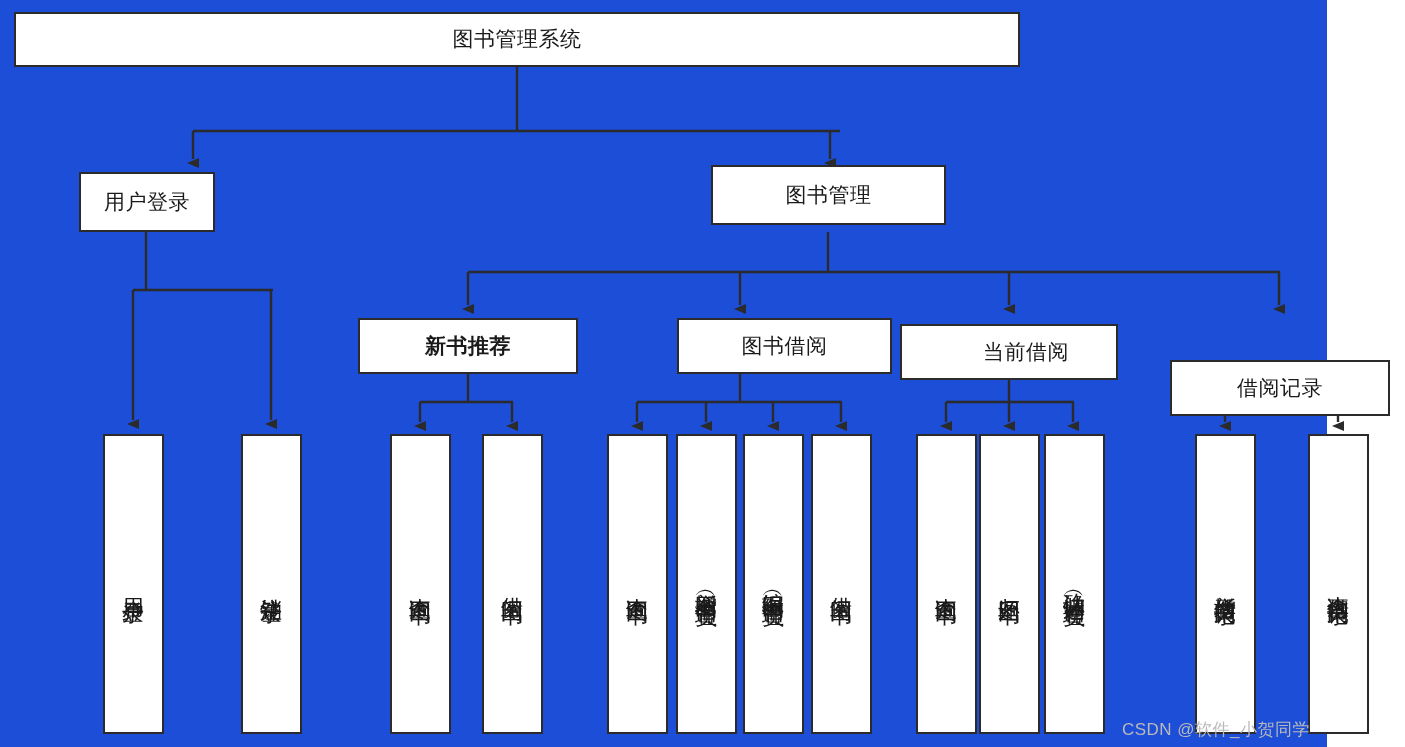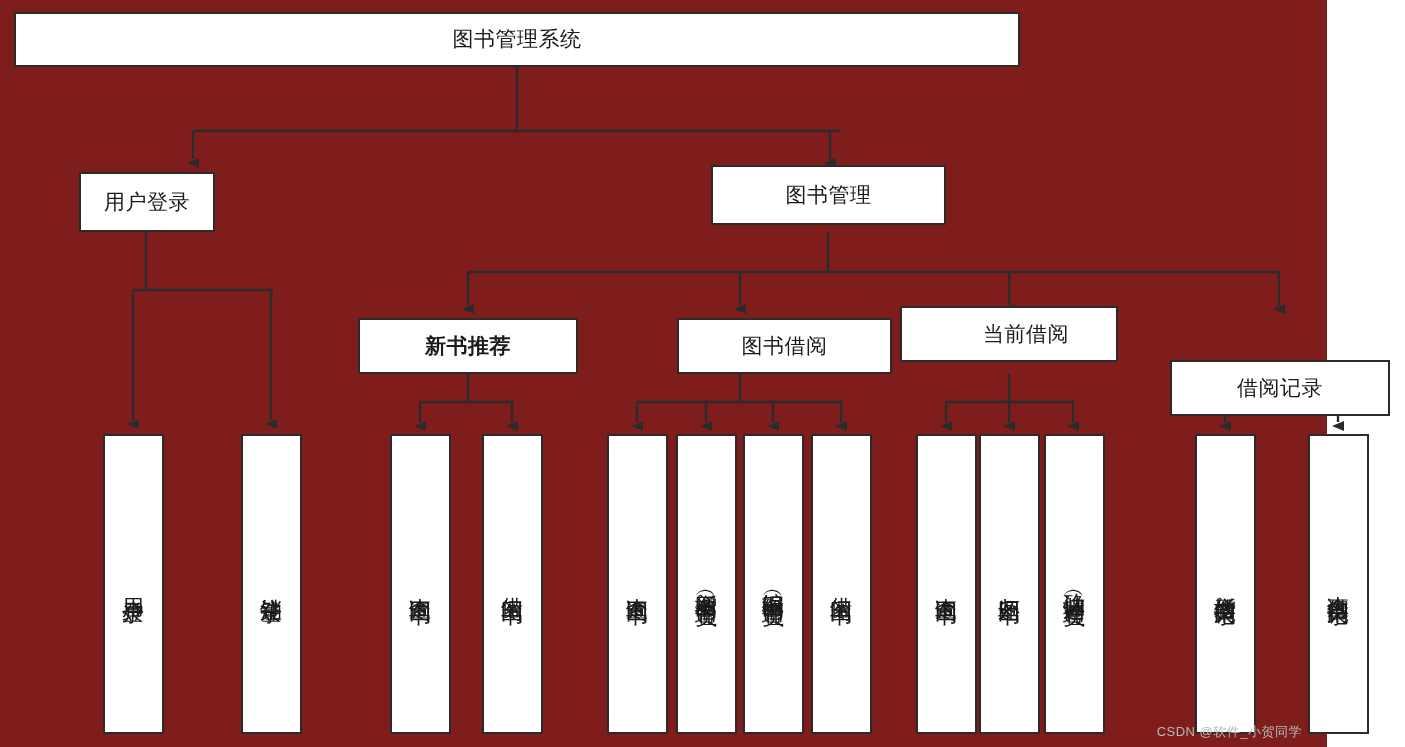--- a/index.html
+++ b/index.html
@@ -10,21 +10,21 @@
   body {
     width: 1405px;
     height: 747px;
     font-family: "Liberation Sans", "DejaVu Sans", sans-serif;
     overflow: hidden;
   }
   #diagram-root {
     position: relative;
     width: 1327px;
     height: 747px;
-    background: #7f1d1d;
+    background: #1d4ed8;
   }
   svg.edges {
     position: absolute;
     left: 0;
     top: 0;
     width: 1405px;
     height: 747px;
   }
   .node {
     position: absolute;
@@ -54,23 +54,23 @@
   .node.vert .label {
     writing-mode: vertical-rl;
     text-orientation: upright;
     font-size: 22px;
     letter-spacing: 2px;
     line-height: 1.05;
     white-space: nowrap;
   }
   #watermark {
     position: absolute;
-    right: 25px;
+    right: 17px;
     bottom: 6px;
-    font-size: 13px;
+    font-size: 17px;
     color: #b9b9b9;
     letter-spacing: 0.5px;
     user-select: none;
     white-space: nowrap;
   }
 </style>
 </head>
 <body>
 
 <div id="diagram-root">
@@ -135,21 +135,21 @@
   <div class="node horiz" style="left:711px; top:165px; width:235px; height:60px;">
     <span class="label">图书管理</span>
   </div>
 
   <div class="node horiz" style="left:358px; top:318px; width:220px; height:56px;font-weight:bold;">
     <span class="label">新书推荐</span>
   </div>
   <div class="node horiz" style="left:633px; top:318px; width:215px; height:56px;margin-left:44px;">
     <span class="label">图书借阅</span>
   </div>
-  <div class="node horiz" style="left:900px; top:306px; width:218px; height:56px;padding-left:34px;">
+  <div class="node horiz" style="left:900px; top:324px; width:218px; height:56px;padding-left:34px;">
     <span class="label">当前借阅</span>
   </div>
   <div class="node horiz" style="left:1170px; top:318px; width:220px; height:56px;margin-top:42px;">
     <span class="label">借阅记录</span>
   </div>
 
   <div class="node vert" style="left:103px; top:434px; width:61px; height:300px;">
     <span class="label">用户登录</span>
   </div>
   <div class="node vert" style="left:241px; top:434px; width:61px; height:300px;">

